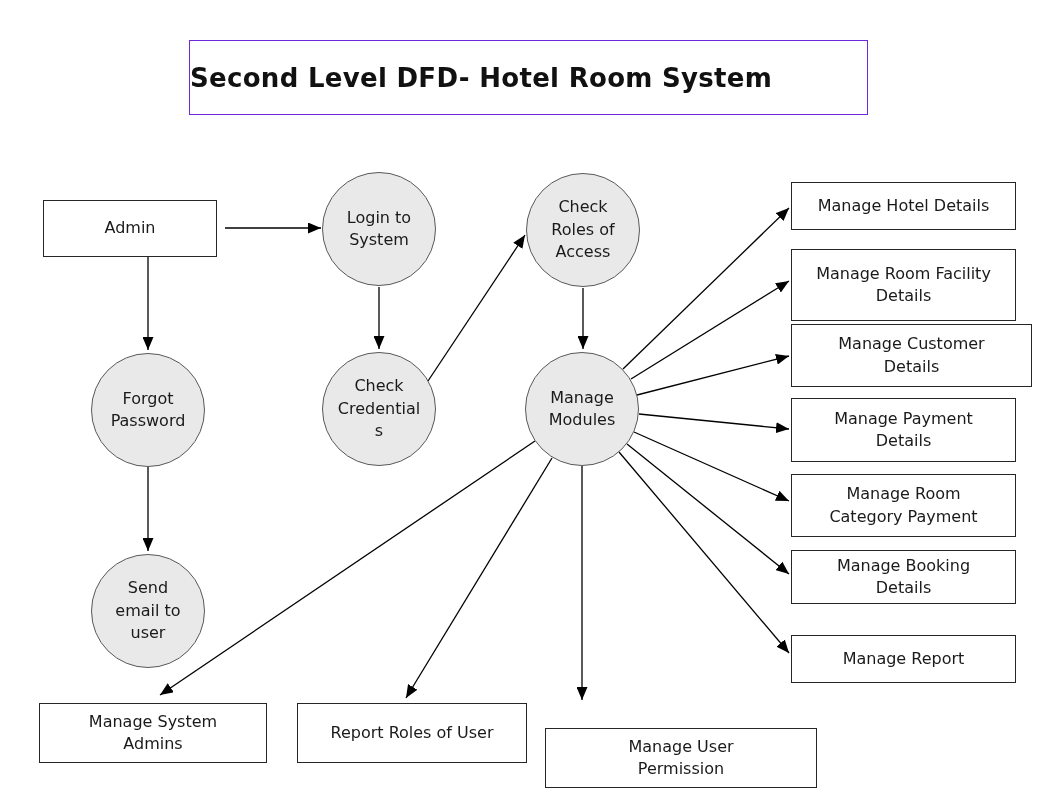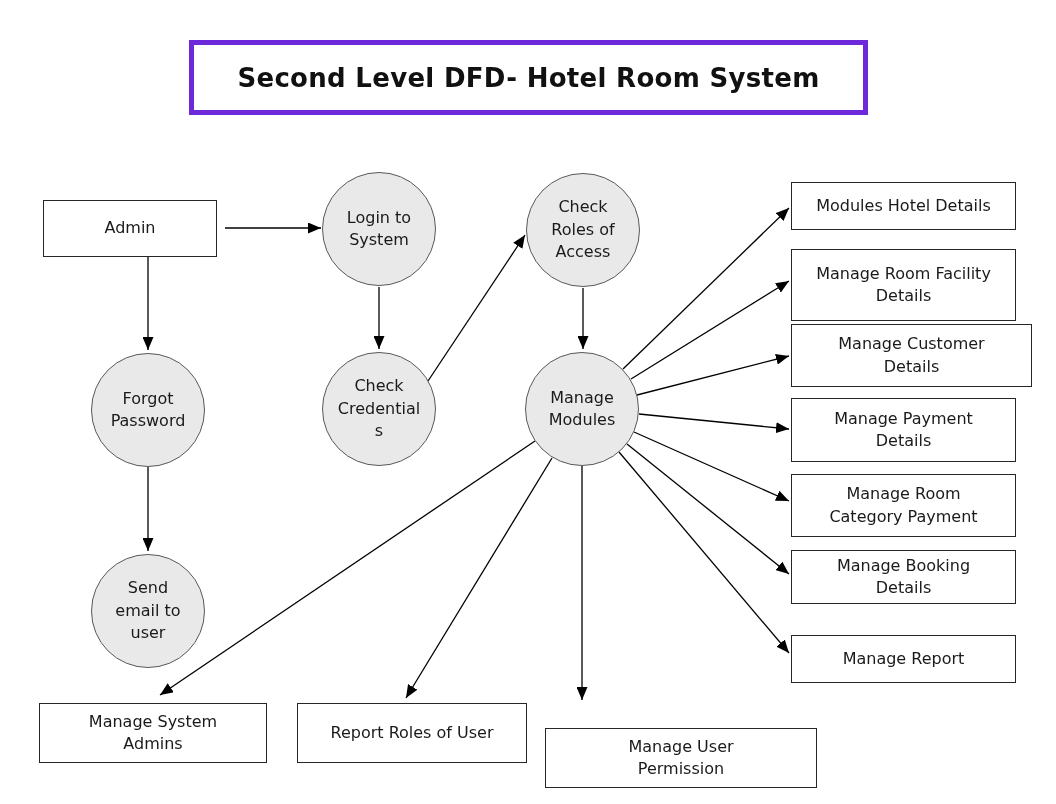--- a/index.html
+++ b/index.html
@@ -40,25 +40,24 @@
     white-space: pre-line;
     line-height: 1.4;
     display: block;
     width: 100%;
   }
   .title-box {
     position: absolute;
     left: 189px; top: 40px;
     width: 679px; height: 75px;
     box-sizing: border-box;
-    border: 5px solid #6d28d9;
+    border: 1px solid #6d28d9;
     background: #ffffff;
     display: flex;
     align-items: center;
-    justify-content: center;
   }
   .title-text {
     font-size: 26px;
     font-weight: bold;
     color: #111111;
     letter-spacing: 0.3px;
     white-space: nowrap;
   }
 </style>
 </head>
@@ -127,21 +126,21 @@
 Modules</span>
   </div>
 
   <div class="node circle" style="left:91px;top:554px;width:114px;height:114px">
     <span class="lbl">Send
 email to
 user</span>
   </div>
 
   <div class="node rect" style="left:791px;top:182px;width:225px;height:48px">
-    <span class="lbl">Modules Hotel Details</span>
+    <span class="lbl">Manage Hotel Details</span>
   </div>
 
   <div class="node rect" style="left:791px;top:249px;width:225px;height:72px">
     <span class="lbl">Manage Room Facility
 Details</span>
   </div>
 
   <div class="node rect" style="left:791px;top:324px;width:241px;height:63px">
     <span class="lbl">Manage Customer
 Details</span>

